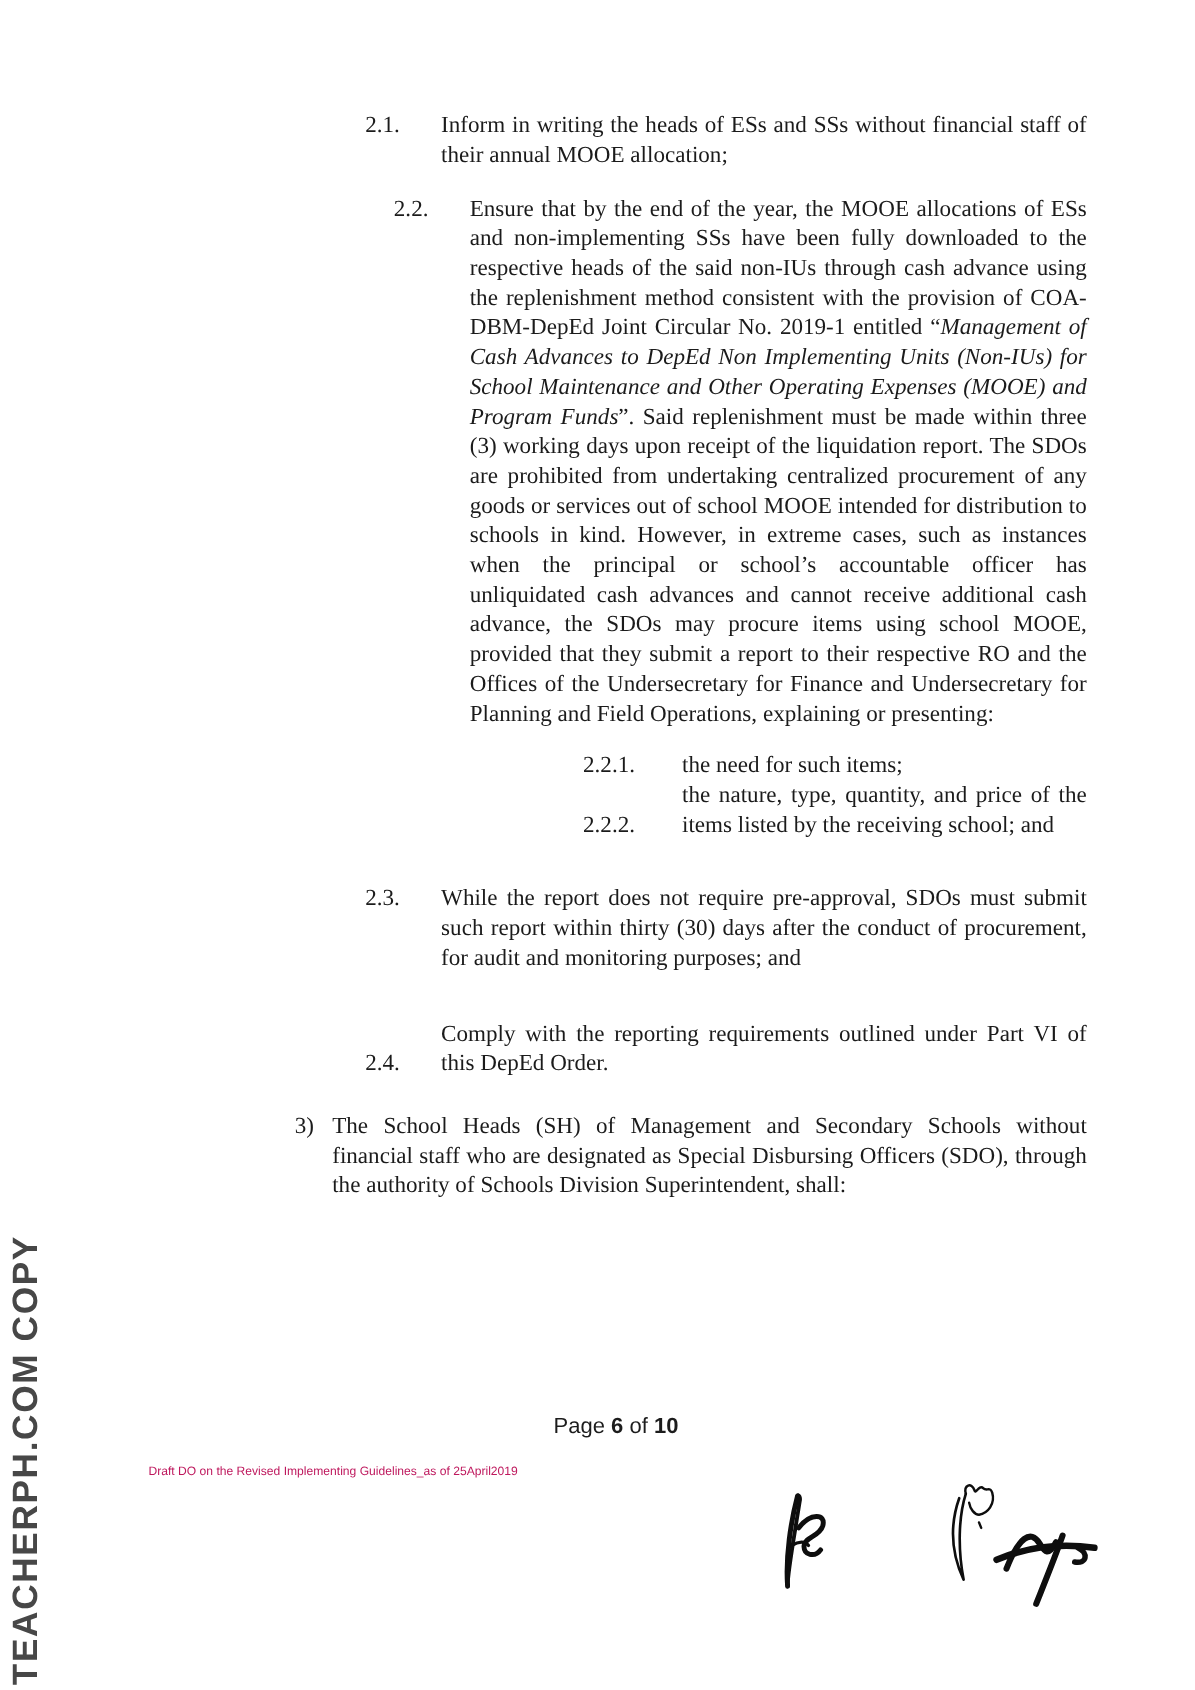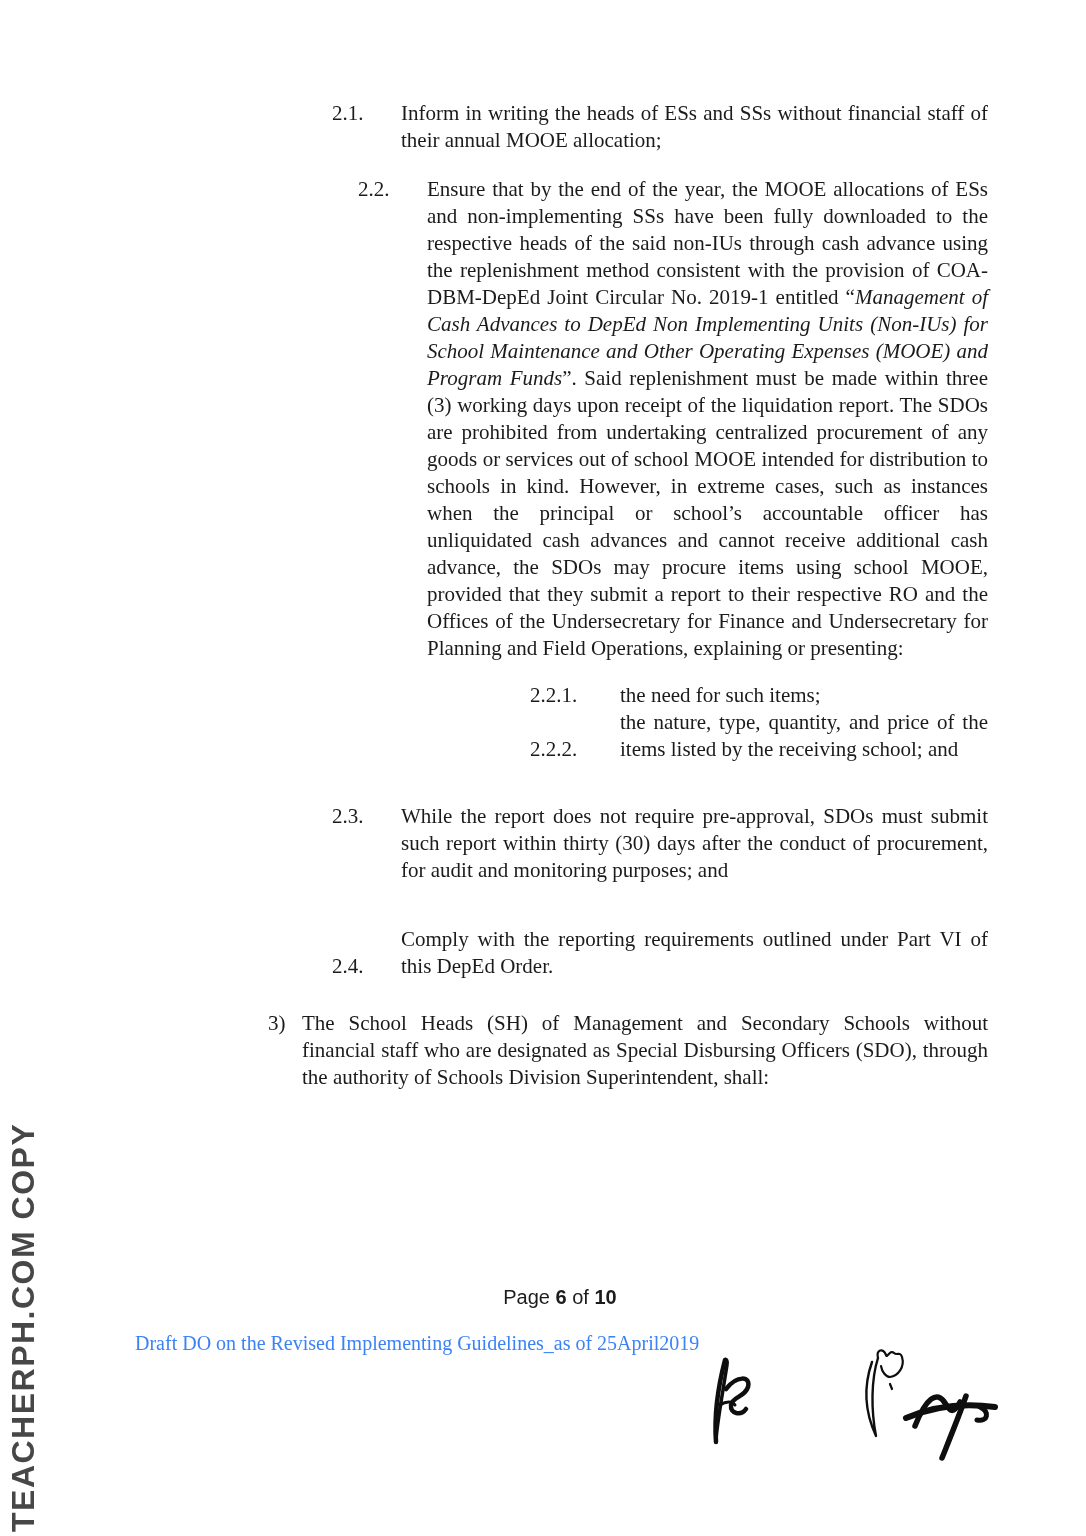--- a/index.html
+++ b/index.html
@@ -49,23 +49,23 @@
     color: #1c1c1c;
     transform: translateX(17px);
   }
   .page-label .bold { font-weight: 700; }
 
   
   .footer-note {
     position: absolute;
     left: 135px;
     top: 1332px;
-    font-family: Liberation Serif, serif;
-    font-size: 20px;
-    color: #3b82f6;
+    font-family: Liberation Sans, sans-serif;
+    font-size: 11px;
+    color: #be185d;
   }
 
   
   .watermark {
     position: absolute;
     left: 5px;
     top: 1532px;
     transform-origin: 0 0;
     transform: rotate(-90deg);
     white-space: nowrap;

